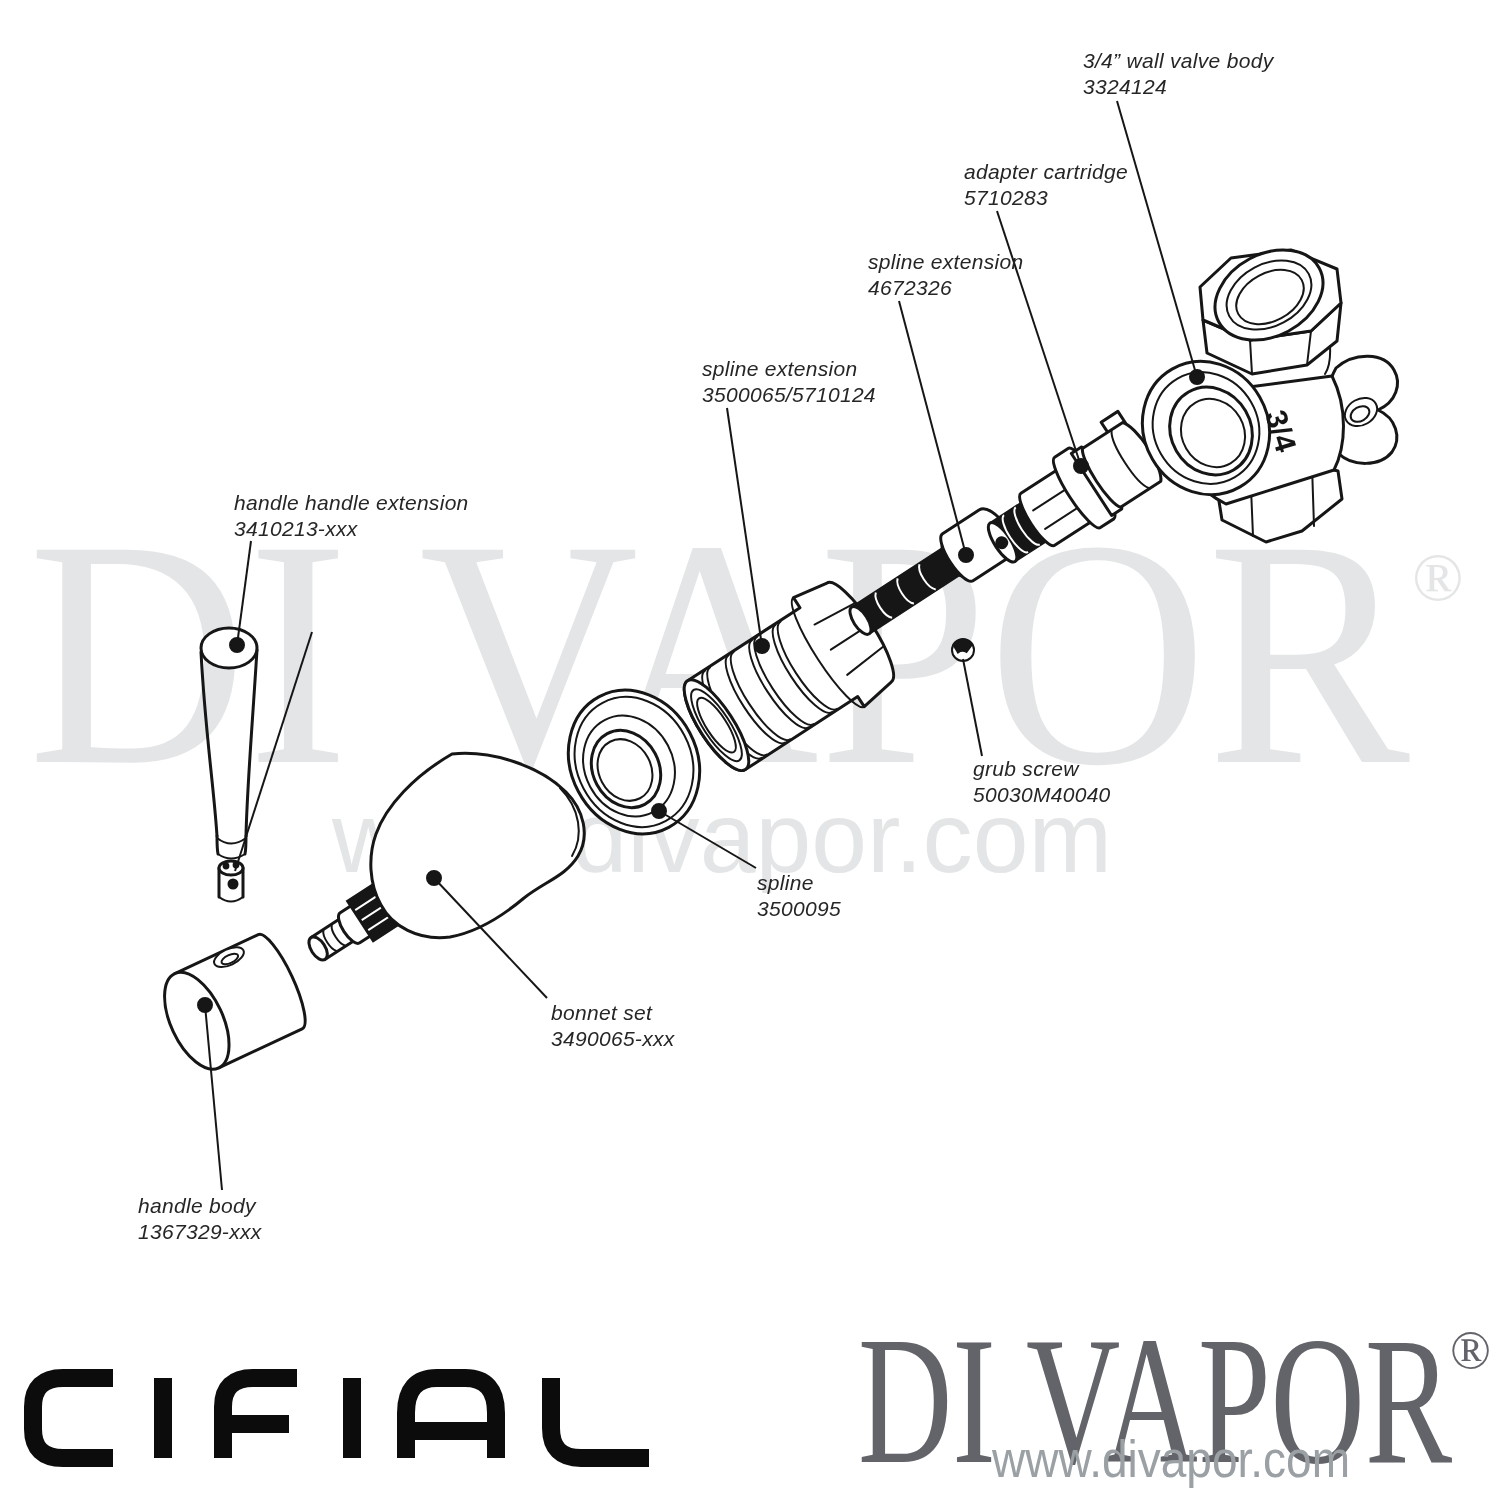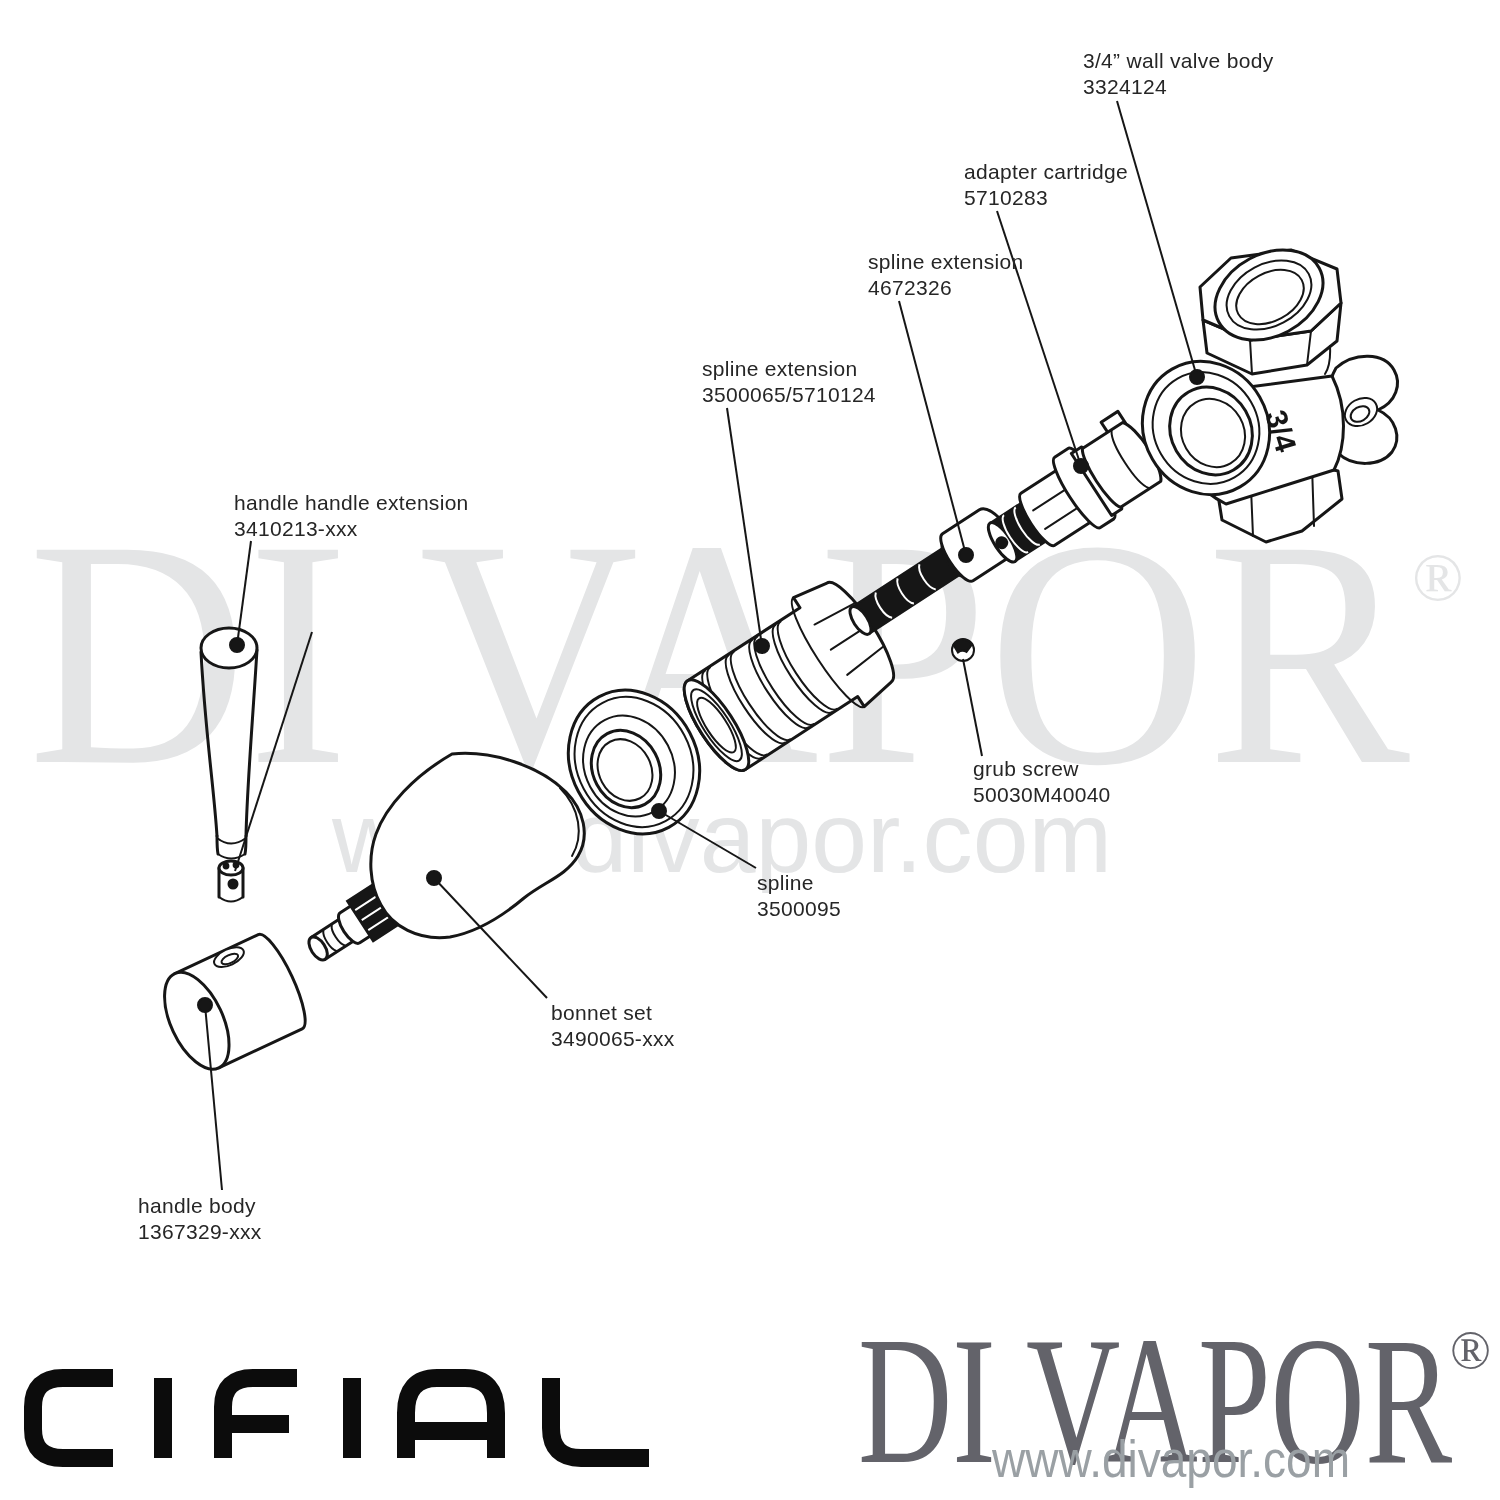--- a/index.html
+++ b/index.html
@@ -1,19 +1,19 @@
 <!DOCTYPE html>
 <html><head>
 <meta charset="utf-8">
 <style>
   html,body{margin:0;padding:0;background:#fff;}
   .canvas{position:relative;width:1500px;height:1500px;background:#fff;overflow:hidden;
           font-family:"Liberation Sans",sans-serif;}
   .canvas > svg{position:absolute;left:0;top:0;}
-  .lbl{position:absolute;font-size:21px;line-height:26px;color:#262626;letter-spacing:.3px;white-space:nowrap;}
+  .lbl{position:absolute;font-size:21px;line-height:26px;color:#262626;letter-spacing:.3px;white-space:nowrap;font-style:italic;}
   
   .ln{fill:none;stroke:#161616;stroke-width:3;stroke-linecap:round;stroke-linejoin:round;}
   .fw{fill:#ffffff;}
   .fb{fill:#161616;stroke:#161616;stroke-width:2;}
   .thin{stroke-width:2;}
   .wl{stroke:#ffffff;stroke-width:2;fill:none;}
   .leader{stroke:#161616;stroke-width:2;fill:none;}
   .serif{font-family:"Liberation Serif",serif;}
   .sans{font-family:"Liberation Sans",sans-serif;}
   .wm{fill:#e4e5e6;}

